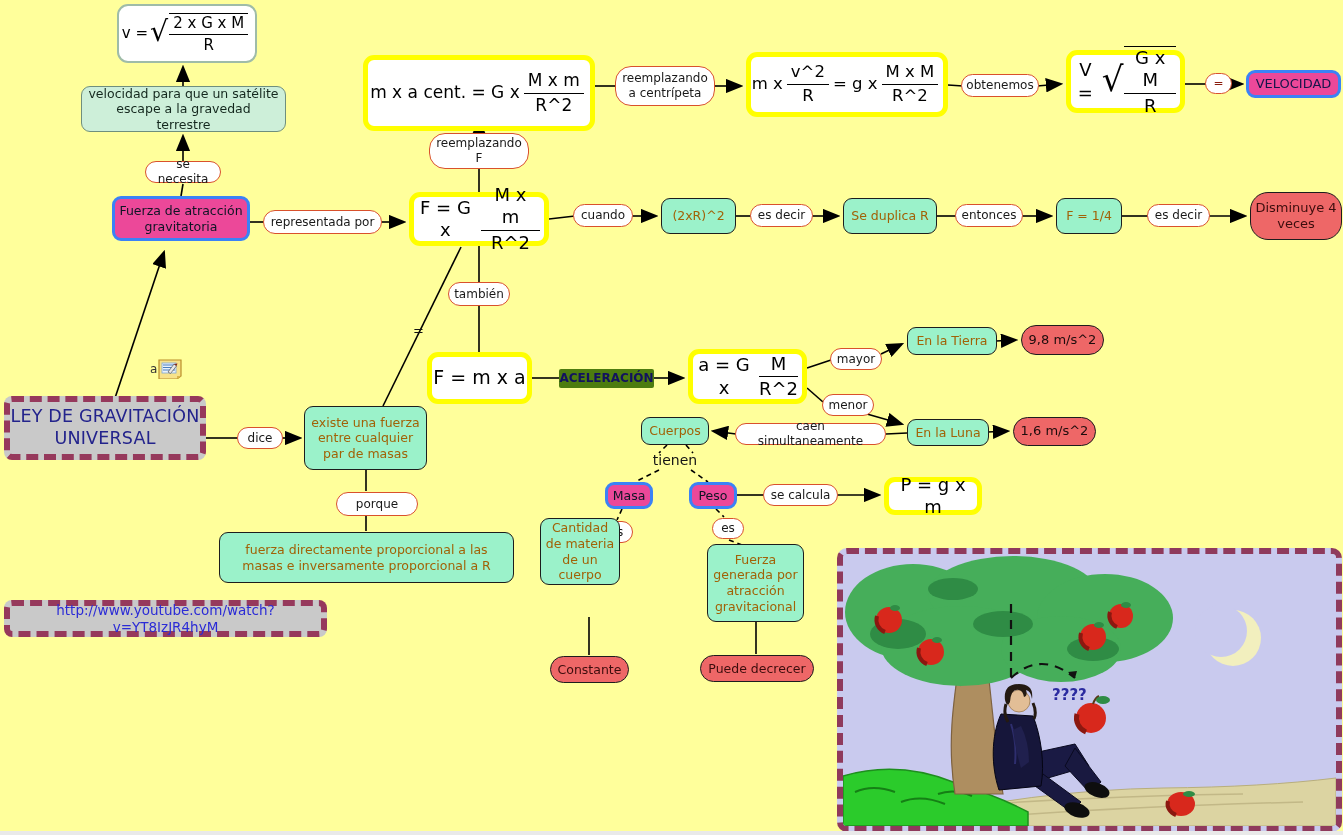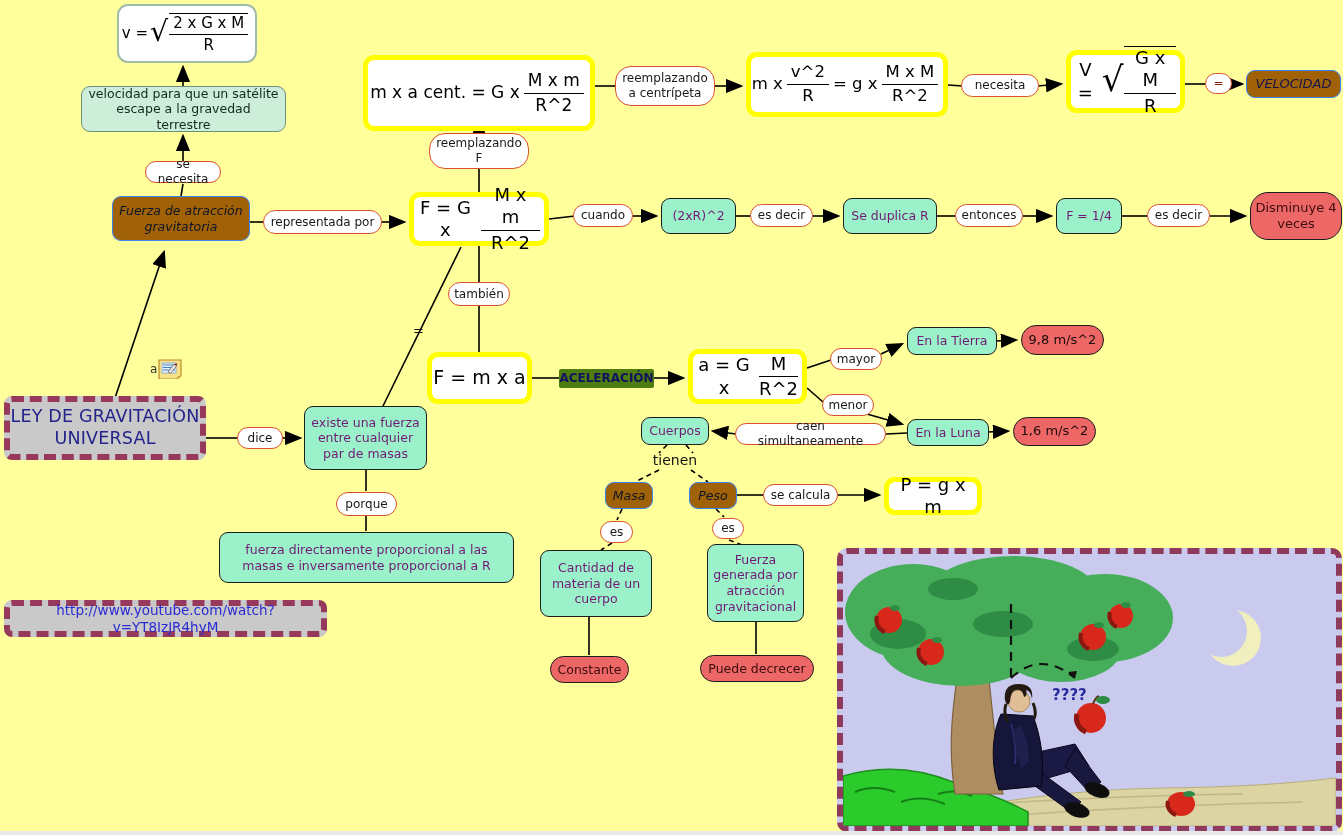--- a/index.html
+++ b/index.html
@@ -1,23 +1,23 @@
 <!DOCTYPE html>
 <html><head>
 <meta charset="utf-8">
 <style>
   html,body{margin:0;padding:0;}
   body{font-family:"DejaVu Sans",sans-serif;}
   #canvas{position:relative;width:1343px;height:835px;background:#FFFF9B;overflow:hidden;}
   #wires{position:absolute;left:0;top:0;z-index:1;pointer-events:none;}
   .node{position:absolute;z-index:2;display:flex;align-items:center;justify-content:center;
         text-align:center;box-sizing:border-box;line-height:1.25;}
-  .mint{background:#9BF2CA;border:1px solid #1d1d1d;border-radius:9px;font-size:12.5px;color:#701a75;}
+  .mint{background:#9BF2CA;border:1px solid #1d1d1d;border-radius:9px;font-size:12.5px;color:#a16207;}
   .mint-light{background:#CDEFD9;border:1px solid #6f8f7d;border-radius:9px;font-size:12.5px;color:#14281e;}
-  .blue{background:#a16207;border:1px solid #3b82f6;border-radius:9px;font-size:12.5px;color:#0d1524;font-style:italic;}
+  .blue{background:#ec4899;border:3px solid #3b82f6;border-radius:9px;font-size:12.5px;color:#0d1524;}
   .red{background:#EE6767;border:1px solid #1d1d1d;border-radius:18px;font-size:12.5px;color:#3c0d0d;}
   .gray-dashed{background:#C9C9C9;border:6px dashed #96395C;border-radius:8px;}
   .ley{color:#23238C;font-size:17.5px;letter-spacing:.2px;}
   .youtube{color:#2B2BD6;font-size:13.5px;}
   .formula{background:#ffffff;border:5px solid #FFFF00;border-radius:11px;font-size:18px;color:#000;}
   .formula-plain{background:#ffffff;border:2px solid #9FBCA8;border-radius:11px;font-size:15px;color:#000;}
   .ellipse{background:#ffffff;border:1.6px solid #D9512C;border-radius:16px;font-size:12px;color:#191919;padding:1px 6px;}
   .hl{background:#4d7c0f;color:#12125E;font-weight:bold;font-size:12px;border-radius:2px;}
   .plain-label{font-size:14px;color:#141414;}
   .frac{display:inline-block;vertical-align:middle;text-align:center;margin:0 4px;}
@@ -147,21 +147,21 @@
       <span class="num">v^2</span>
       <span class="den">R</span>
     </span>
     <span>= g x</span>
     <span class="frac">
       <span class="num">M x M</span>
       <span class="den">R^2</span>
     </span>
   </div>
 
-  <div class="node ellipse" style="left:961px;top:74px;width:78px;height:23px">necesita</div>
+  <div class="node ellipse" style="left:961px;top:74px;width:78px;height:23px">obtenemos</div>
 
   <div class="node formula" style="left:1066px;top:50px;width:119px;height:63px">
     <span>V =</span>
     <span class="sqrt">√</span>
     <span class="frac radq">
       <span class="num">G x M</span>
       <span class="den">R</span>
     </span>
   </div>
 
@@ -198,34 +198,34 @@
 
   <div class="node plain-label" style="left:651px;top:452px;width:48px;height:17px">tienen</div>
 
   <div class="node blue" style="left:605px;top:482px;width:48px;height:27px">Masa</div>
   <div class="node blue" style="left:689px;top:482px;width:48px;height:27px">Peso</div>
 
   <div class="node ellipse" style="left:763px;top:484px;width:75px;height:22px">se calcula</div>
   <div class="node formula" style="left:884px;top:477px;width:98px;height:38px">P = g x m</div>
 
   <div class="node ellipse" style="left:600px;top:521px;width:33px;height:22px">es</div>
-  <div class="node mint" style="left:540px;top:550px;width:112px;height:67px;padding:2px">Cantidad de materia de un cuerpo</div>
+  <div class="node mint" style="left:540px;top:518px;width:80px;height:67px;padding:2px">Cantidad de materia de un cuerpo</div>
   <div class="node red" style="left:550px;top:656px;width:79px;height:27px">Constante</div>
 
   <div class="node ellipse" style="left:712px;top:518px;width:32px;height:21px">es</div>
   <div class="node mint" style="left:707px;top:544px;width:97px;height:78px;padding:2px">Fuerza generada por atracción gravitacional</div>
   <div class="node red" style="left:700px;top:655px;width:114px;height:27px">Puede decrecer</div>
 
   <div class="node gray-dashed ley" style="left:4px;top:396px;width:202px;height:64px">LEY DE GRAVITACIÓN UNIVERSAL</div>
 
   <div class="node ellipse" style="left:237px;top:427px;width:46px;height:22px">dice</div>
 
   <div class="node mint" style="left:304px;top:406px;width:123px;height:64px;padding:2px">existe una fuerza entre cualquier par de masas</div>
 
-  <div class="node ellipse" style="left:336px;top:492px;width:61px;height:24px">porque</div>
+  <div class="node ellipse" style="left:336px;top:492px;width:82px;height:24px">porque</div>
 
   <div class="node mint" style="left:219px;top:532px;width:295px;height:51px;padding:2px 6px">fuerza directamente proporcional a las masas e inversamente proporcional a R</div>
 
   <div class="node gray-dashed youtube" style="left:4px;top:600px;width:323px;height:37px">http://www.youtube.com/watch?v=YT8IzJR4hyM</div>
 
   <span class="eq-diag" style="left:413px;top:323px">=</span>
 
   <div class="note-icon" style="left:150px;top:357px;width:34px;height:24px">
     <span class="a">a</span>
     <svg width="24" height="20" viewBox="0 0 24 20">

